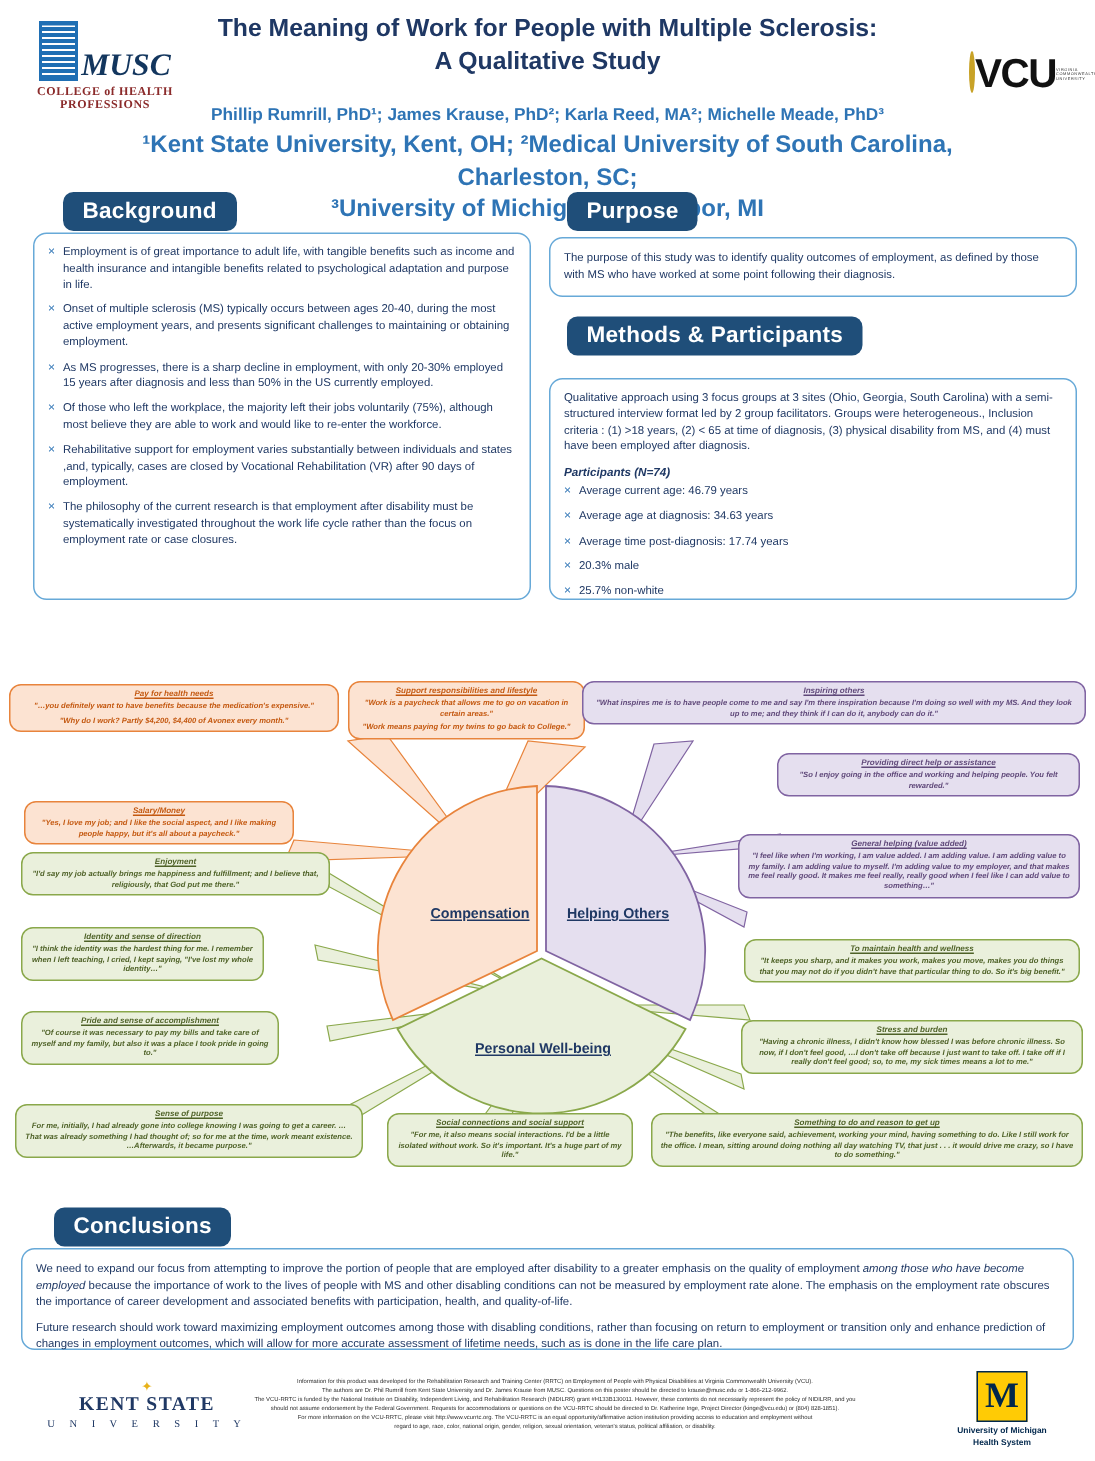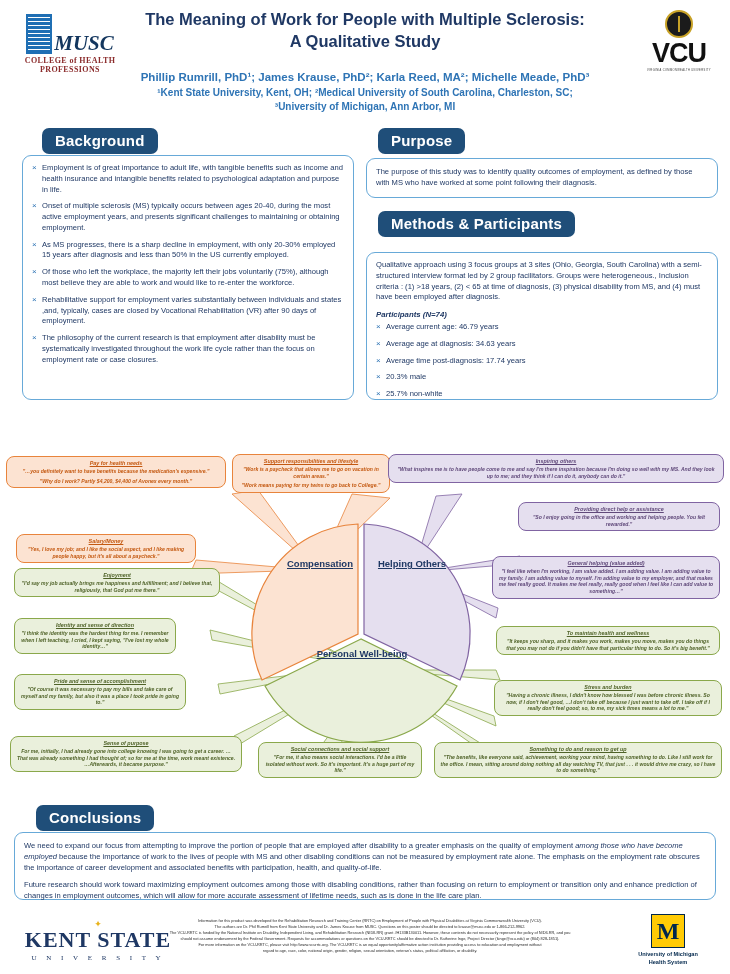--- a/index.html
+++ b/index.html
@@ -22,36 +22,36 @@
   .musc-bldg:before{content:"";position:absolute;inset:3px 2px;
       background:repeating-linear-gradient(to bottom,#ffffff 0 1px,transparent 1px 4px);}
   .musc-word { font-family:"Liberation Serif", serif; font-size:21px; font-weight:700;
                color:#13365E; letter-spacing:0px; line-height:1; }
   .musc-sub1 { font-family:"Liberation Serif", serif; font-size:8px; font-weight:700;
                color:#8B2B2B; letter-spacing:0.4px; margin-top:2px; }
   .musc-sub2 { font-family:"Liberation Serif", serif; font-size:8px; font-weight:700;
                color:#8B2B2B; letter-spacing:0.4px; }
 
   .vcu-logo { position:absolute; right:18px; top:10px; width:66px; height:76px;
-              display:flex; flex-direction:column; align-items:center; }
+              display:flex; align-items:center; }
   .vcu-seal { width:28px; height:28px; border-radius:50%; background:#1b1b1b;
               border:2px solid #C8A227; position:relative; }
   .vcu-seal:after{content:"";position:absolute;left:50%;top:4px;width:2px;height:16px;
               background:#C8A227;transform:translateX(-50%);}
   .vcu-text { font-family:"Liberation Sans", sans-serif; font-weight:700; font-size:27px;
               color:#111; letter-spacing:-1px; line-height:1; margin-top:2px; }
   .vcu-tag { font-size:2.6px; color:#333; letter-spacing:0.4px; margin-top:2px;
              transform:scale(1,1); }
 
   .title { position:absolute; left:130px; top:8px; width:470px; text-align:center;
            font-size:16.5px; font-weight:700; color:#1F3864; line-height:1.35; }
   .authors { position:absolute; left:100px; top:70px; width:530px; text-align:center;
              font-size:11.5px; font-weight:700; color:#2E74B5; line-height:1.35; }
   .affil { position:absolute; left:80px; top:86px; width:570px; text-align:center;
-           font-size:10px; font-weight:700; color:#2E74B5; line-height:1.35; }
+           font-size:16px; font-weight:700; color:#2E74B5; line-height:1.35; }
 
   
   .sec-head { position:absolute; background:#1F4E79; color:#fff; border-radius:7px;
               font-size:15px; font-weight:600; padding:4px 13px 5px 13px;
               letter-spacing:0.2px; white-space:nowrap; }
   .panel { position:absolute; border:1px solid #67A9D8; border-radius:9px;
            background:#fff; padding:7px 9px; color:#1F3864; }
   .panel ul { list-style:none; margin:0; padding:0; }
   .panel li { position:relative; padding-left:10px; margin-bottom:6px;
               font-size:7.6px; line-height:1.42; }
@@ -65,35 +65,35 @@
   .bubble { position:absolute; border-radius:8px; padding:3px 5px; text-align:center; }
   .bub-title { font-weight:700; font-style:italic; font-size:5.4px;
                text-decoration:underline; display:block; margin-bottom:2px; }
   .bub-body { font-weight:700; font-style:italic; font-size:5.1px; line-height:1.32;
               display:block; }
   .b-orange { background:#FCE3D2; border:1px solid #E8843C; color:#C45911; }
   .b-green  { background:#EAF0DC; border:1px solid #8AA84B; color:#4F6228; }
   .b-purple { background:#E5DFEF; border:1px solid #8064A2; color:#60497A; }
 
   .core-label { position:absolute; font-size:9.5px; font-weight:700; color:#1F3864;
-                text-decoration:underline; white-space:nowrap; text-align:center; }
+                text-decoration:underline; white-space:nowrap; text-align:center;margin-top:46px; }
 
   svg.wires { position:absolute; left:0; top:0; width:730px; height:360px; }
 
   
   .concl-text { font-size:7.6px; line-height:1.45; margin:0 0 6px 0; }
   .concl-text:last-child { margin-bottom:0; }
   .u { }
   .i { font-style:italic; }
 
   
   .footer { position:absolute; left:0; top:906px; width:730px; height:68px; }
   .ks-logo { position:absolute; left:18px; top:14px; width:160px; text-align:center;
              font-family:"Liberation Serif", serif; color:#1F3864; }
-  .ks-main { font-size:22px; font-weight:700; letter-spacing:1px; line-height:1; }
+  .ks-main { font-size:13px; font-weight:700; letter-spacing:1px; line-height:1; }
   .ks-sub { font-size:7px; letter-spacing:4px; margin-top:3px; }
   .ks-star { font-size:9px; color:#E8B21A; line-height:1; }
   .um-logo { position:absolute; right:14px; top:8px; width:96px; text-align:center; }
   .um-block { width:34px; height:34px; background:#FFCB05; margin:0 auto;
               display:flex; align-items:center; justify-content:center;
               font-family:"Liberation Serif", serif; font-weight:700; font-size:24px;
               color:#00274C; border:1px solid #00274C; }
   .um-text { font-size:5.6px; color:#00274C; font-weight:700; line-height:1.35;
              margin-top:3px; }
   .fine { position:absolute; left:150px; top:12px; width:440px; text-align:center;

